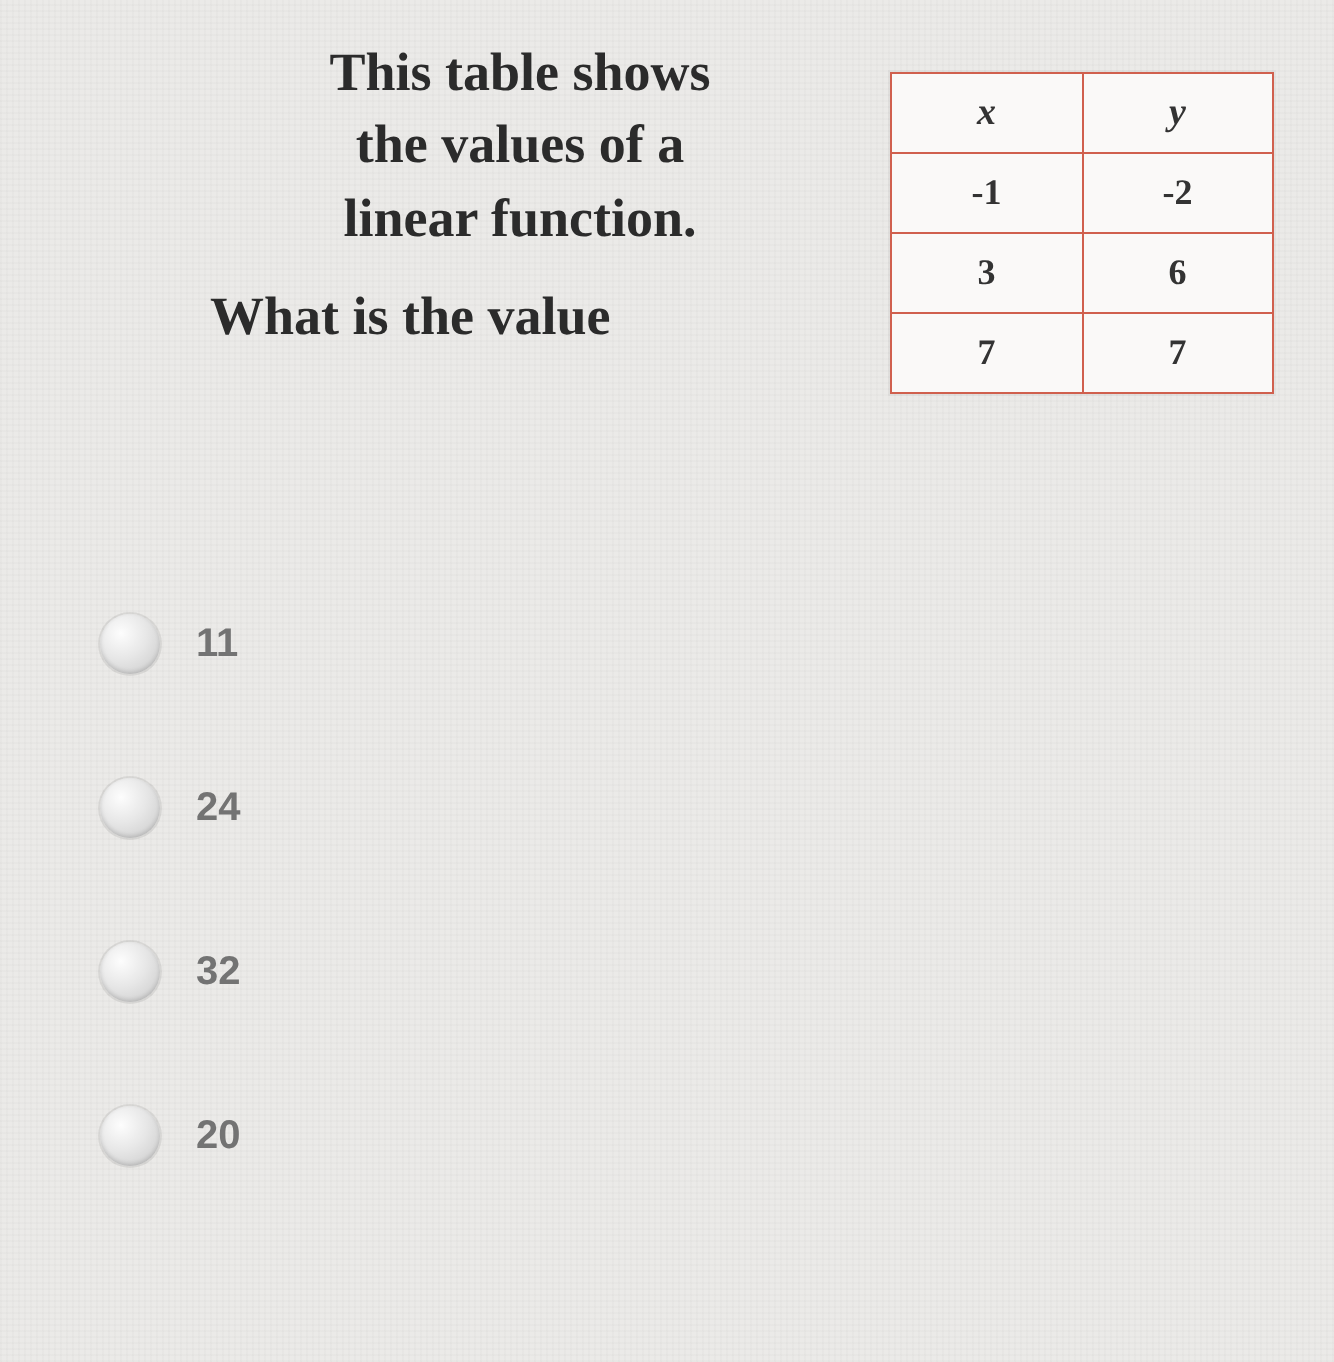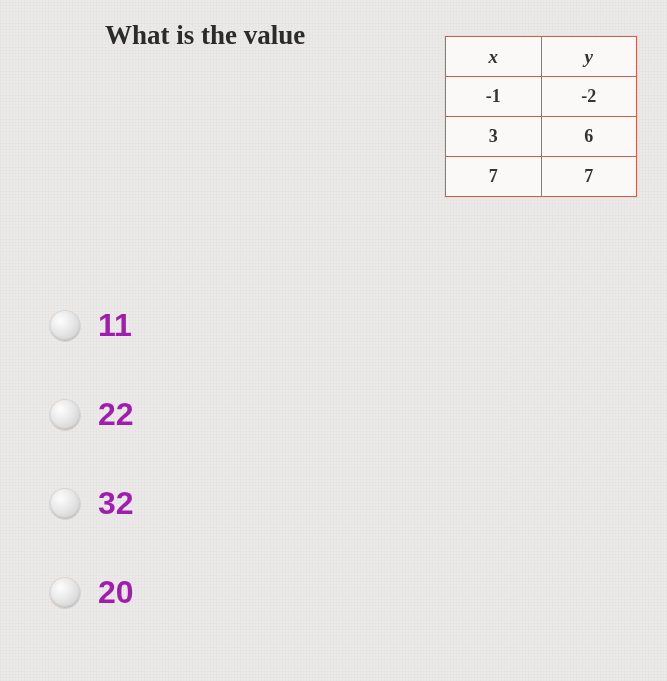--- a/index.html
+++ b/index.html
@@ -91,34 +91,39 @@
     .radio {
       width: 30px;
       height: 30px;
       border-radius: 50%;
       background: radial-gradient(circle at 35% 32%, #fdfdfd 0%, #e7e7e7 45%, #c7c7c7 100%);
       box-shadow: inset 0 -1px 2px rgba(0,0,0,0.15), 0 0 0 1px rgba(0,0,0,0.08);
       margin-right: 18px;
       flex-shrink: 0;
     }
     .option-label {
-      font-size: 32px;
+      font-size: 20px;
       font-weight: bold;
-      color: #a21caf;
+      color: #737373;
       font-family: Arial, Helvetica, sans-serif;
     }
   </style>
 </head>
 <body>
 
 <div class="content">
 
   <div class="top-row">
 
     <div class="question-text">
+      <div class="question-line1">
+        <span>This table shows</span><br>
+        <span>the values of a</span><br>
+        <span>linear function.</span>
+      </div>
       <div class="question-line2">
         <span>What is the value</span><br>
       </div>
     </div>
 
     <table class="data-table">
       <tbody>
           <tr>
         <th>x</th>
         <th>y</th>
@@ -140,21 +145,21 @@
 
   </div>
 
   <div class="options">
     <div class="option">
       <div class="radio"></div>
       <div class="option-label">11</div>
     </div>
     <div class="option">
       <div class="radio"></div>
-      <div class="option-label">22</div>
+      <div class="option-label">24</div>
     </div>
     <div class="option">
       <div class="radio"></div>
       <div class="option-label">32</div>
     </div>
     <div class="option">
       <div class="radio"></div>
       <div class="option-label">20</div>
     </div>
   </div>

